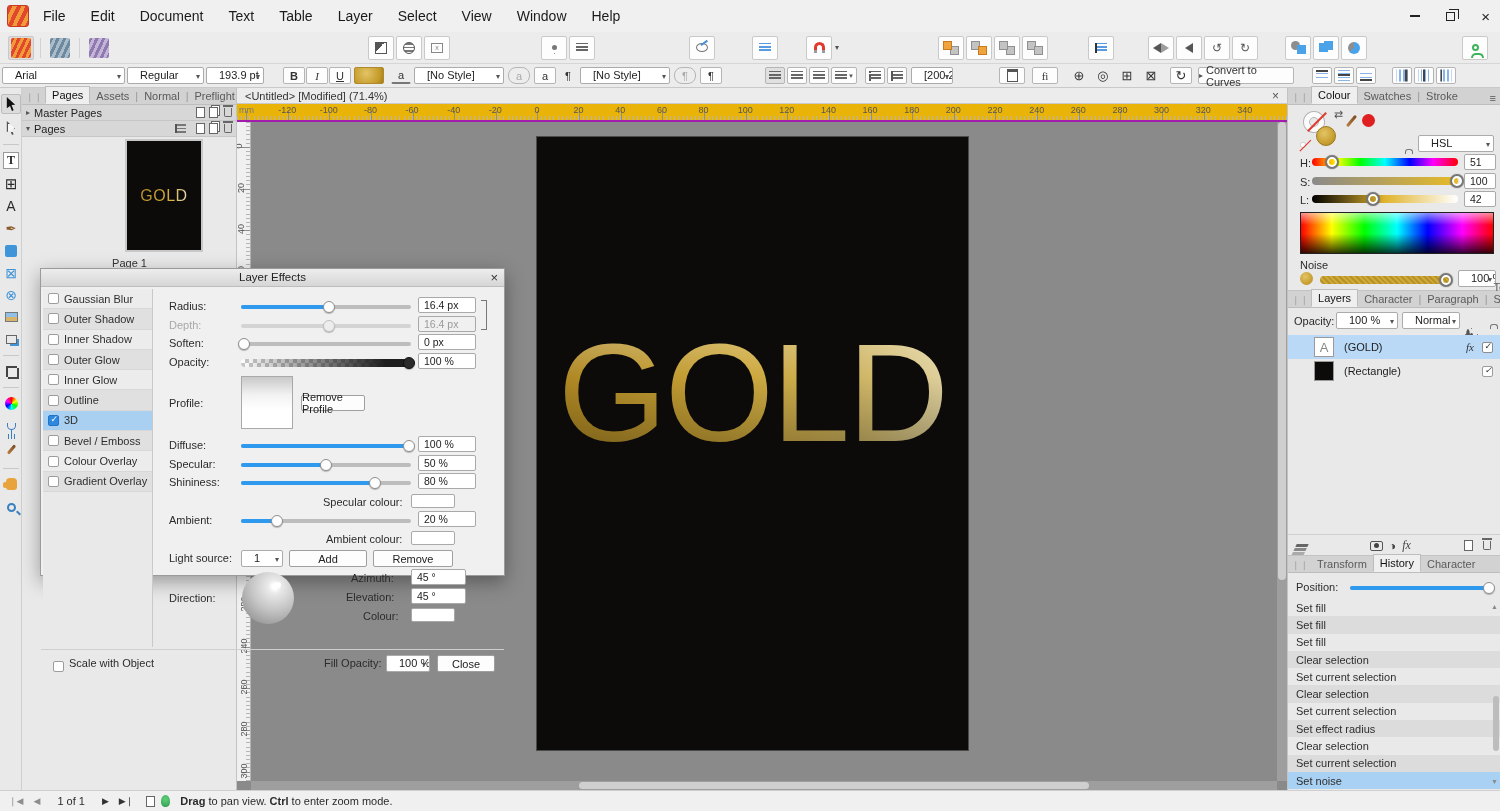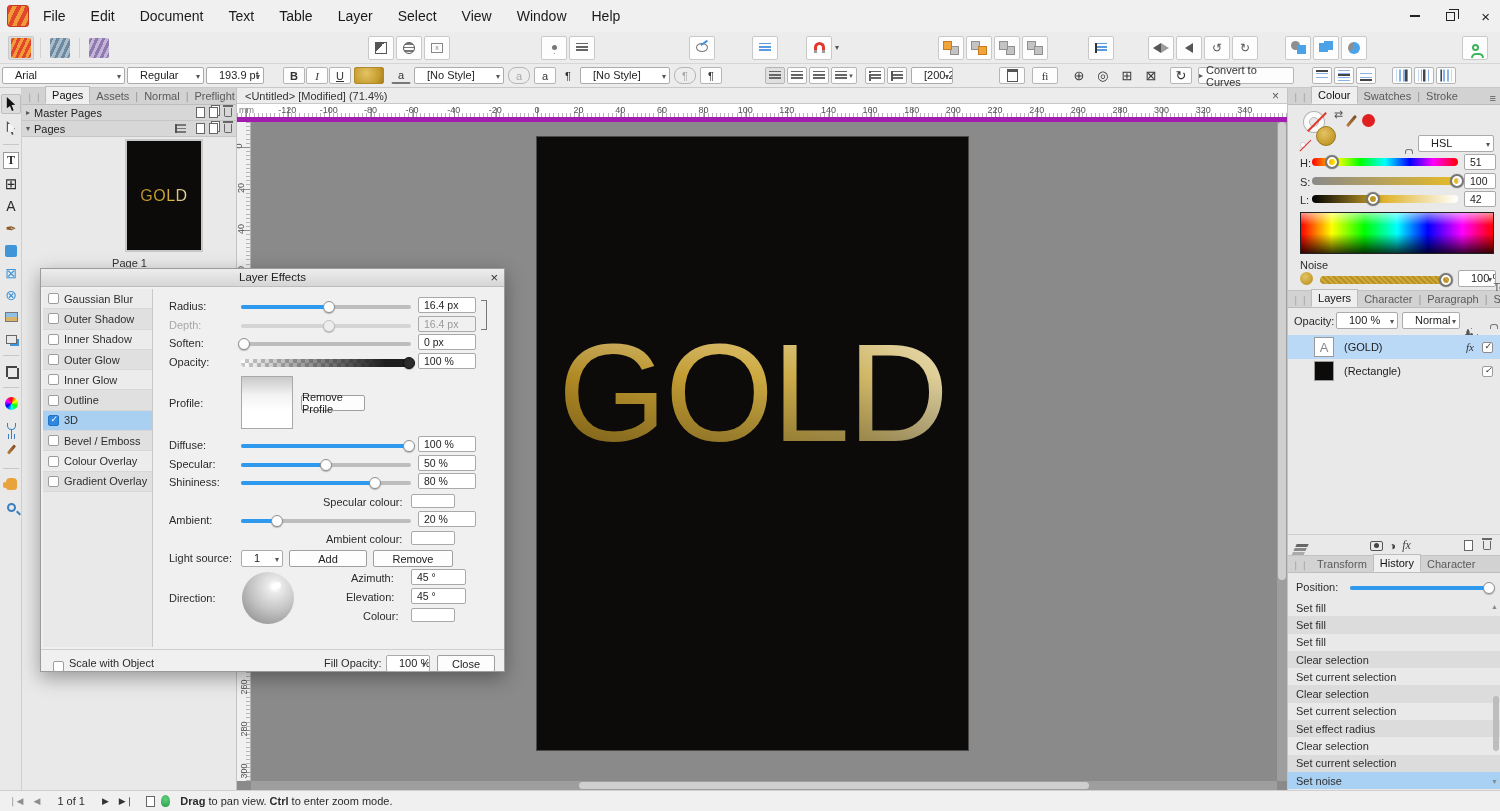--- a/index.html
+++ b/index.html
@@ -49,21 +49,21 @@
 .mini-trash:before{content:"";position:absolute;top:-3px;left:-2px;right:-2px;height:2px;background:#666}
 .mini-ins{width:11px;height:9px;border-left:2px solid #555;background:repeating-linear-gradient(180deg,#777 0 1.5px,transparent 1.5px 3.5px);flex:none;margin-right:6px}
 #pgthumb{position:absolute;left:103px;top:51px;width:78px;height:113px;background:#0c0b09;border:2px solid #c8c8c8;display:flex;align-items:center;justify-content:center}
 #pgthumb .gw{font-size:16px;letter-spacing:.5px;color:#d9b74a;background:linear-gradient(90deg,#bb9027,#d2ad3e 60%,#e7dcb1);-webkit-background-clip:text;background-clip:text;-webkit-text-fill-color:transparent}
 #pglabel{position:absolute;left:0;top:166px;width:215px;text-align:center;font-size:11px;color:#333}
 
 #canvasarea{position:absolute;left:237px;top:0;width:1050px;height:702px;background:#8a8a8a}
 #doctab{position:absolute;left:0;top:0;width:1050px;height:16px;background:#ececec;border-bottom:1px solid #c9c9c9;font-size:11px;color:#333;display:flex;align-items:center}
 #doctab .ttl{padding-left:8px}
 #doctab .x{margin-left:auto;margin-right:8px;color:#555;font-size:12px}
-#hruler{position:absolute;left:0;top:16px;width:1050px;height:18px;background:#ffffff;border-bottom:5px solid #a21caf;overflow:hidden}
+#hruler{position:absolute;left:0;top:16px;width:1050px;height:18px;background:#eab308;border-bottom:2px solid #a21caf;overflow:hidden}
 #hruler .ticks{position:absolute;left:0;right:0;bottom:0;top:0;background-image:repeating-linear-gradient(90deg,#8f8f8f 0 1px,transparent 1px 41.638px),repeating-linear-gradient(90deg,#b5b5b5 0 1px,transparent 1px 4.1638px);background-size:100% 9px,100% 4px;background-repeat:no-repeat;background-position:8.5px bottom,0.2px bottom}
 .hrl{position:absolute;top:1px;transform:translateX(-50%);font-size:9px;color:#555}
 #unit{position:absolute;left:2px;top:17px;font-size:9px;color:#777;z-index:3}
 #vruler{position:absolute;left:0;top:34px;width:14px;height:659px;background:#f0f0f0;border-right:1px solid #b5b5b5;overflow:hidden}
 #vruler .ticks{position:absolute;left:0;top:0;bottom:0;right:0;background-image:repeating-linear-gradient(180deg,#8f8f8f 0 1px,transparent 1px 41.638px),repeating-linear-gradient(180deg,#b5b5b5 0 1px,transparent 1px 4.1638px);background-size:9px 100%,4px 100%;background-repeat:no-repeat;background-position:right 25px,right 0px}
 .vrl{position:absolute;left:-1px;font-size:9px;color:#555;transform:rotate(-90deg);transform-origin:center}
 #page{position:absolute;left:300px;top:49px;width:431px;height:613px;background:#0c0b09;outline:1px solid #4a4a4a}
 #goldtext{position:absolute;left:0;top:186px;width:431px;text-align:center;font-size:140px;line-height:1;letter-spacing:-2px;font-weight:400;color:#cfa93a;background-image:linear-gradient(180deg,rgba(255,255,255,.34),rgba(255,255,255,0) 38%,rgba(0,0,0,.28) 88%),linear-gradient(90deg,#ab8420 0%,#cda83c 48%,#cdb25c 72%,#e5d9ae 100%);-webkit-background-clip:text;background-clip:text;-webkit-text-fill-color:transparent}
 #vscroll{position:absolute;right:0;top:34px;width:10px;height:659px;background:#9e9e9e}
 #vscroll .th{position:absolute;left:1px;width:8px;top:0;height:458px;background:#cfcfcf;border-radius:4px}
@@ -95,21 +95,21 @@
 .cb.on:after{content:"✓";color:#fff;font-size:9px;position:absolute;left:1.5px;top:-1.5px}
 .gearI{position:relative;width:11px;height:11px;border:2px solid #555;border-radius:50%}
 .gearI:after{content:"";position:absolute;left:2px;top:2px;width:3px;height:3px;background:#555;border-radius:50%;box-shadow:0 -6px 0 -1px #555,0 6px 0 -1px #555,-6px 0 0 -1px #555,6px 0 0 -1px #555}
 .lockI{position:relative;width:8px;height:6px;background:#777;border-radius:1px;margin-top:4px}
 .lockI:before{content:"";position:absolute;left:1px;top:-4px;width:6px;height:4px;border:1.5px solid #777;border-bottom:none;border-radius:3px 3px 0 0}
 
 .hist-row{height:17.3px;display:flex;align-items:center;padding-left:8px;font-size:11px;color:#2e2e2e;background:#e9e9e9}
 #histlist div.hist-row:nth-of-type(even){background:#dcdcdc}
 #histlist div.hist-row.cur{background:#a9d1f3}
 
-#dlg{position:absolute;left:40px;top:268px;width:465px;height:404px;background:#f0f0f0;border:1px solid #9b9b9b;box-shadow:0 6px 18px rgba(0,0,0,.35);z-index:60}
+#dlg{position:absolute;left:40px;top:268px;width:465px;height:308px;background:#f0f0f0;border:1px solid #9b9b9b;box-shadow:0 6px 18px rgba(0,0,0,.35);z-index:60}
 #dlgtitle{position:absolute;left:0;top:0;right:0;height:18px;background:linear-gradient(180deg,#ededed,#d6d6d6);border-bottom:1px solid #bdbdbd;text-align:center;font-size:11.5px;color:#222;line-height:17px}
 #dlgx{position:absolute;right:6px;top:1px;font-size:13px;color:#333}
 #fxlist{position:absolute;left:2px;top:20px;width:110px;height:358px;background:#e9e9e9;border-right:1px solid #c9c9c9}
 .fx-row{height:20.3px;display:flex;align-items:center;gap:5px;padding-left:5px;border-bottom:1px solid #d8d8d8;font-size:11px;color:#2e2e2e;background:#ececec}
 #fxlist div.fx-row:nth-of-type(even){background:#e0e0e0}
 #fxlist div.fx-row.sel{background:#a9cff1}
 .dl{position:absolute;font-size:11px;color:#2b2b2b;white-space:nowrap}
 .dl.dim{color:#a8a8a8}
 .dbtn{position:absolute;background:#fdfdfd;border:1px solid #9f9f9f;border-radius:2px;display:flex;align-items:center;justify-content:center;font-size:11px;color:#222}
 #profthumb{position:absolute;left:200px;top:107px;width:52px;height:53px;border:1px solid #a9a9a9;background:linear-gradient(180deg,#c9c9c9,#f2f2f2 35%,#fff 65%)}

